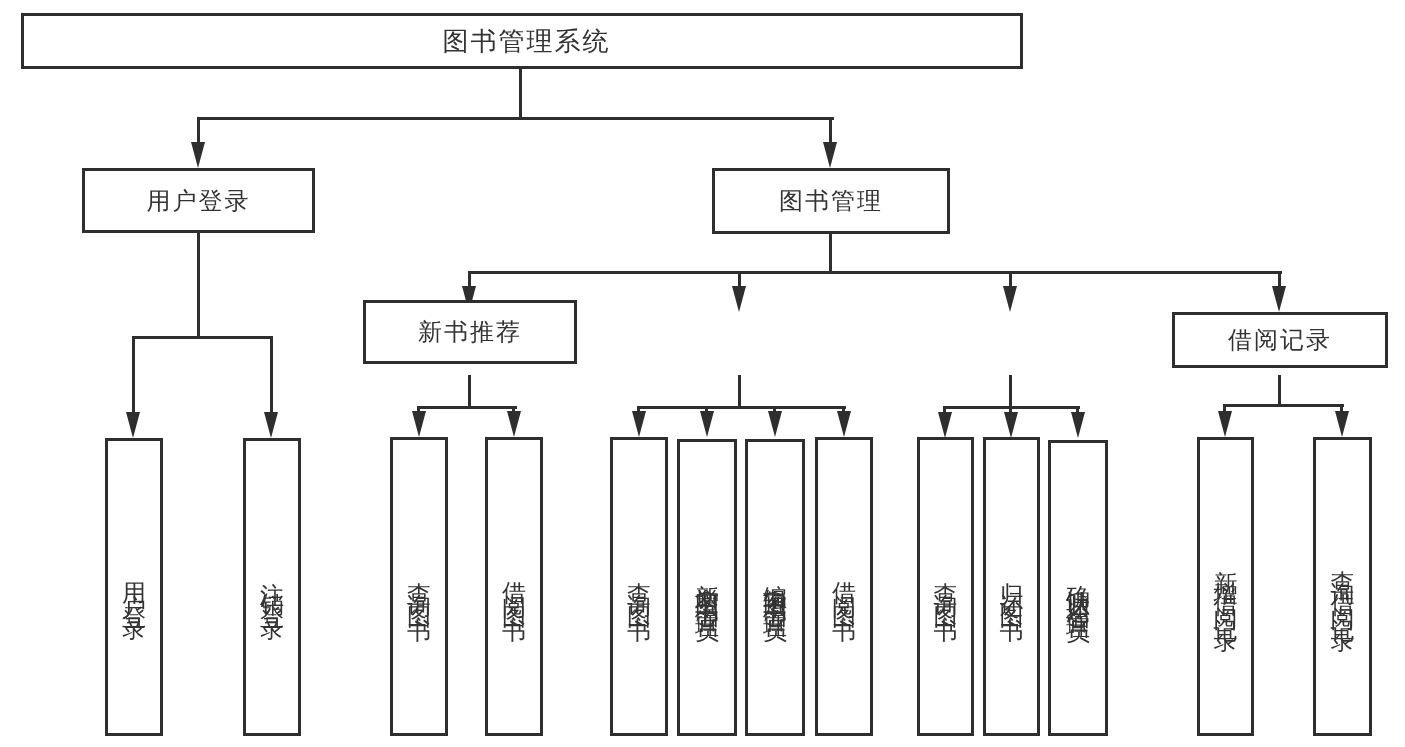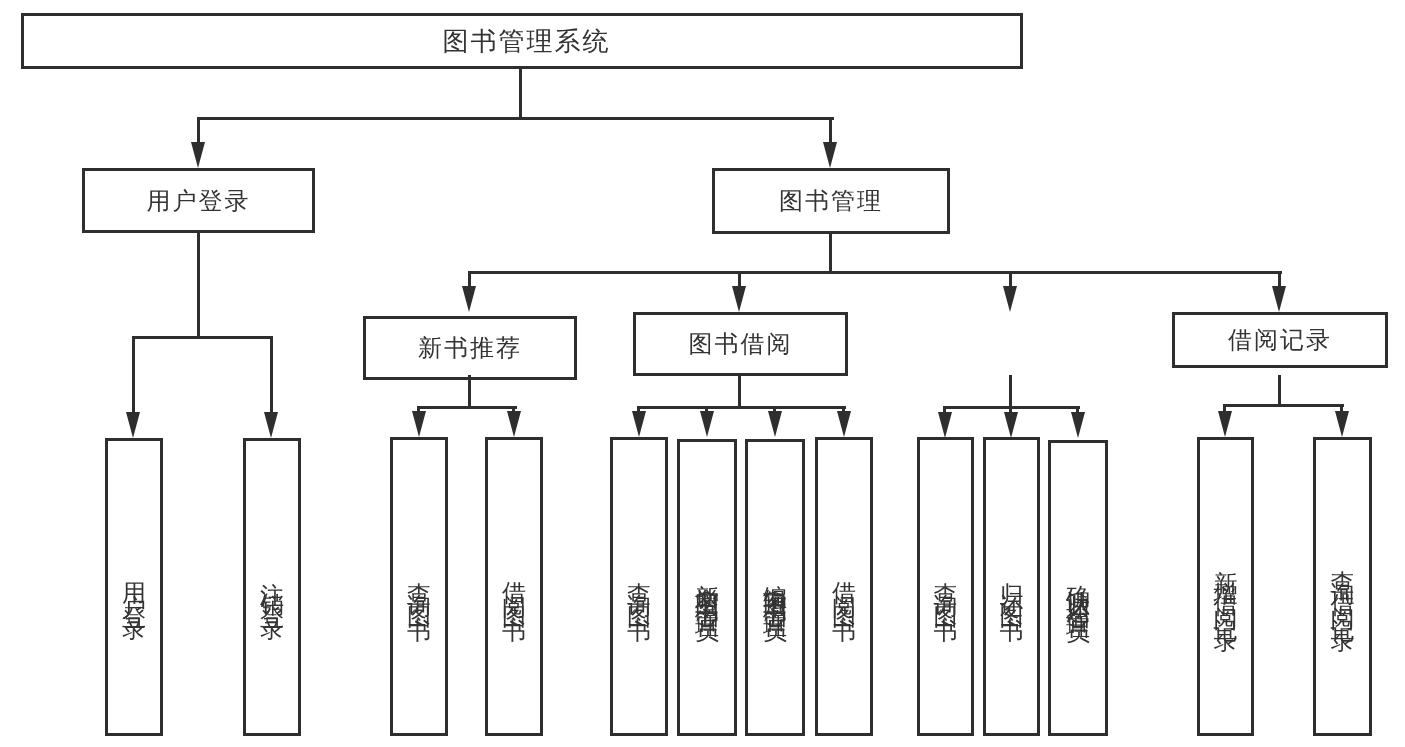--- a/index.html
+++ b/index.html
@@ -69,22 +69,21 @@
   <div class="hl" style="left:468px;top:271px;width:814px;"></div>
   <div class="vl" style="left:468px;top:271px;height:20px;"></div>
   <div class="arr" style="left:462px;top:286px;"></div>
   <div class="vl" style="left:738px;top:271px;height:20px;"></div>
   <div class="arr" style="left:732px;top:286px;"></div>
   <div class="vl" style="left:1009px;top:271px;height:20px;"></div>
   <div class="arr" style="left:1003px;top:286px;"></div>
   <div class="vl" style="left:1278px;top:271px;height:20px;"></div>
   <div class="arr" style="left:1272px;top:286px;"></div>
 
-  <div class="box" style="left:363px;top:316px;width:214px;height:64px;">新书推荐</div>
-  <div class="box" style="left:633px;top:312px;width:215px;height:64px;">图书借阅</div>
+  <div class="box" style="left:363px;top:300px;width:214px;height:64px;">新书推荐</div>
   <div class="box" style="left:1172px;top:312px;width:216px;height:56px;">借阅记录</div>
 
   <div class="vl" style="left:468px;top:375px;height:34px;"></div>
   <div class="hl" style="left:417px;top:406px;width:100px;"></div>
   <div class="vl" style="left:417px;top:406px;height:8px;"></div>
   <div class="arr" style="left:412px;top:411px;"></div>
   <div class="vl" style="left:512px;top:406px;height:8px;"></div>
   <div class="arr" style="left:507px;top:411px;"></div>
 
   <div class="vl" style="left:738px;top:375px;height:34px;"></div>

